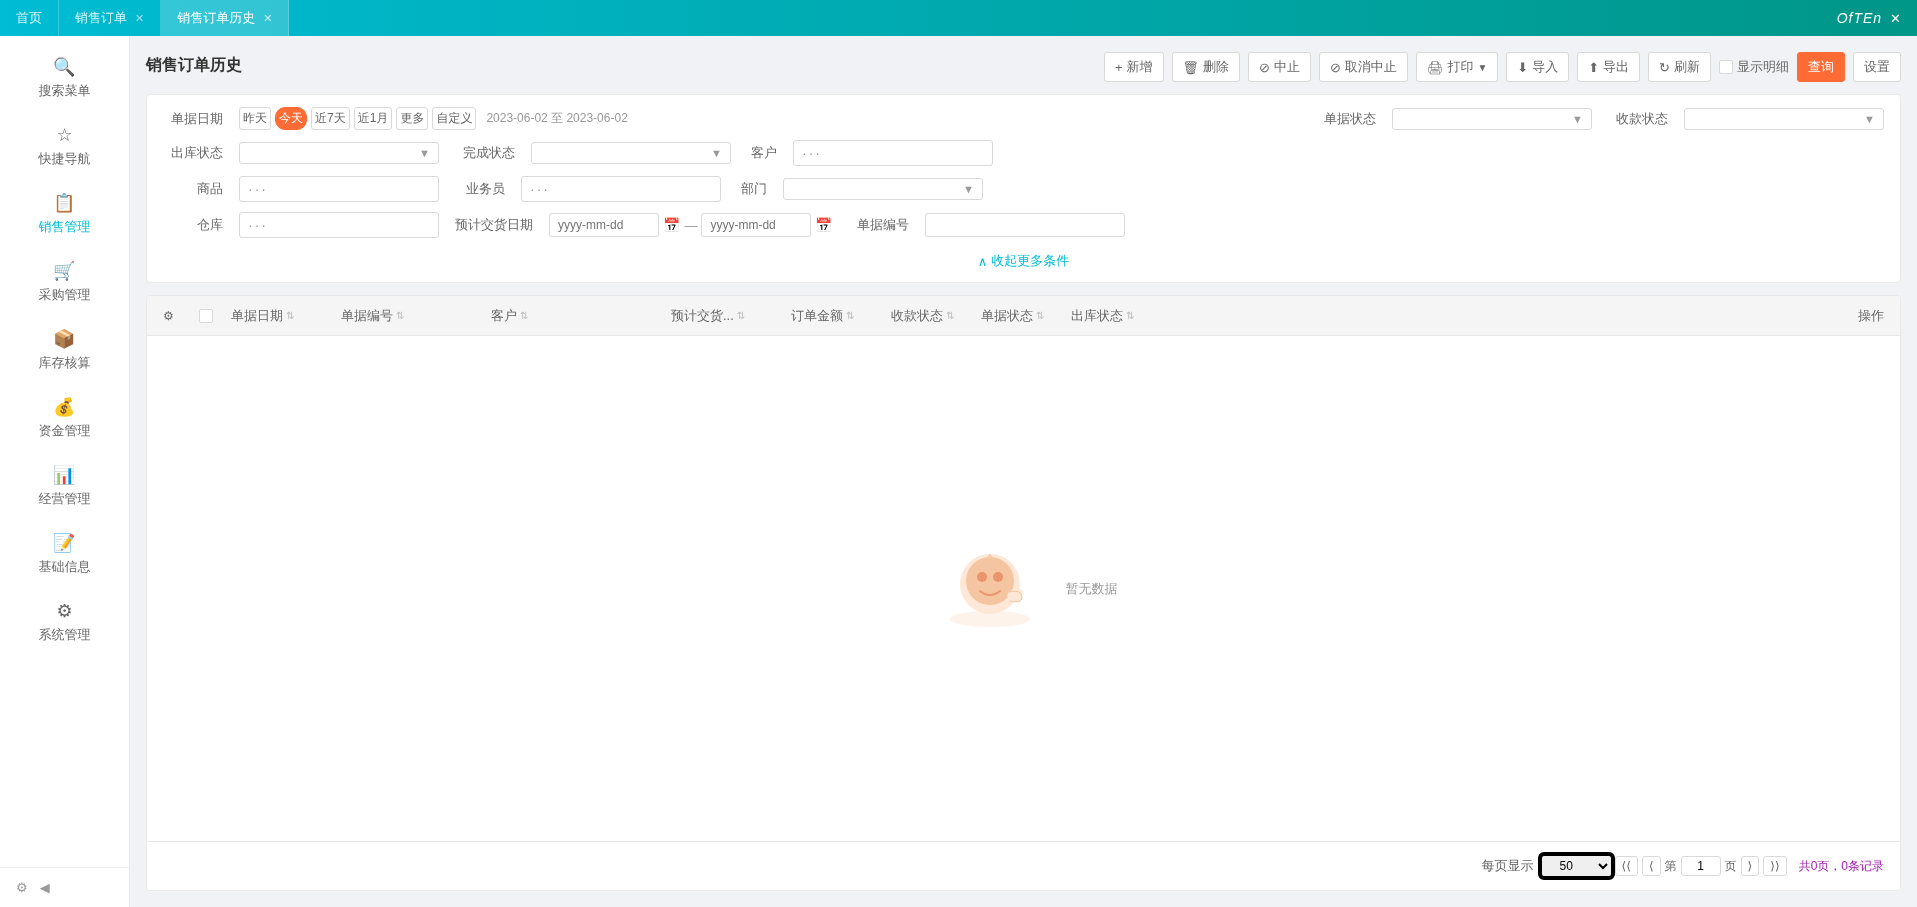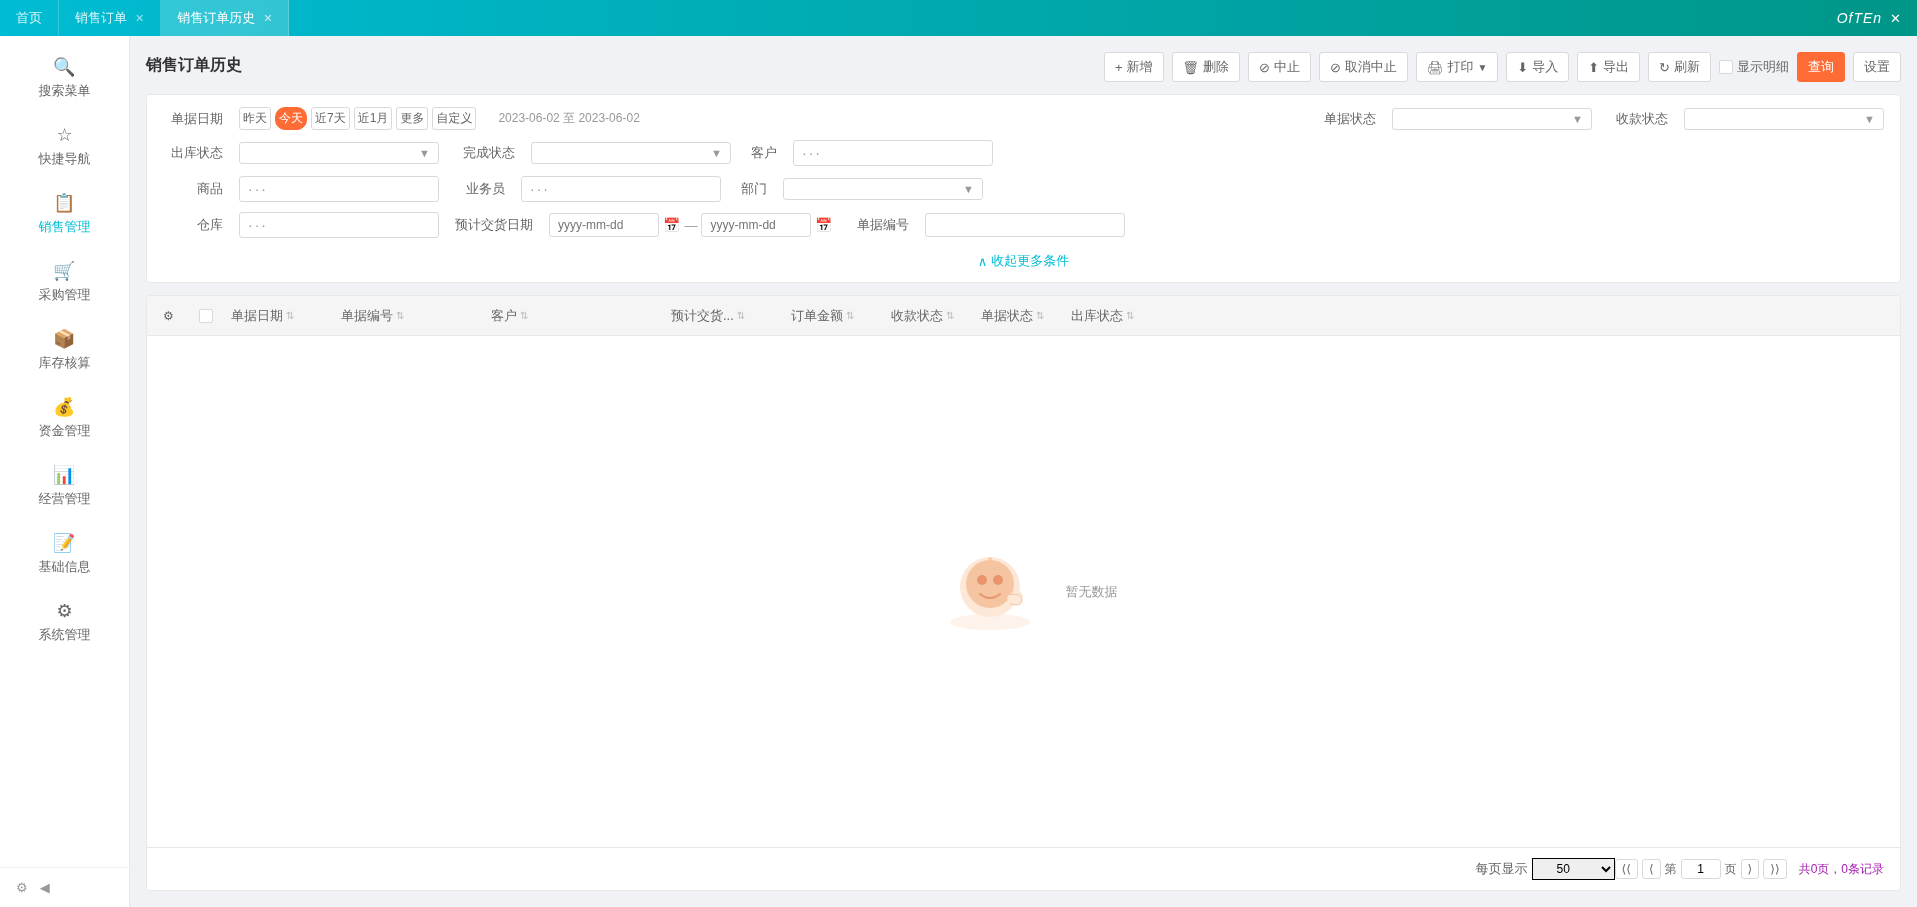--- a/index.html
+++ b/index.html
@@ -184,21 +184,21 @@
     }
     .date-quick-btn.active {
       background: #ff6b35;
       border-color: #ff6b35;
       color: white;
       border-radius: 10px;
     }
     .date-range-text {
       font-size: 12px;
       color: #999;
-      margin-left: 16px;
+      margin-left: 4px;
     }
     .filter-select {
       display: flex;
       align-items: center;
       border: 1px solid #d9d9d9;
       border-radius: 3px;
       padding: 4px 8px;
       min-width: 180px;
       background: white;
       cursor: pointer;
@@ -306,23 +306,23 @@
       background: white;
       font-size: 12px;
       color: #666;
     }
     .page-size-select {
       display: flex;
       align-items: center;
       gap: 4px;
     }
     .page-select {
-      border: 1px solid #000000;
-      border-radius: 0;
-      padding: 2px 20px;
+      border: 4px solid #000000;
+      border-radius: 6px;
+      padding: 2px 14px;
       font-size: 12px;
     }
     .page-nav {
       display: flex;
       align-items: center;
       gap: 4px;
     }
     .page-nav-btn {
       border: 1px solid #d9d9d9;
       background: white;
@@ -589,20 +589,23 @@
           <span>收款状态</span>
           <span class="sort-icon">⇅</span>
         </div>
         <div class="th doc-status">
           <span>单据状态</span>
           <span class="sort-icon">⇅</span>
         </div>
         <div class="th out-status">
           <span>出库状态</span>
           <span class="sort-icon">⇅</span>
+        </div>
+        <div class="th action">
+          <span>操作</span>
         </div>
       </div>
 
       <div class="table-empty">
         <div class="empty-illustration">
           <svg viewBox="0 0 120 100" width="120" height="100" xmlns="http://www.w3.org/2000/svg">
             <ellipse cx="60" cy="80" rx="40" ry="8" fill="#fde8d8" opacity="0.5"></ellipse>
             <circle cx="60" cy="45" r="30" fill="#fde8d8"></circle>
             <circle cx="60" cy="42" r="24" fill="#f5c4a0"></circle>
             <circle cx="52" cy="38" r="5" fill="#e8956d"></circle>

